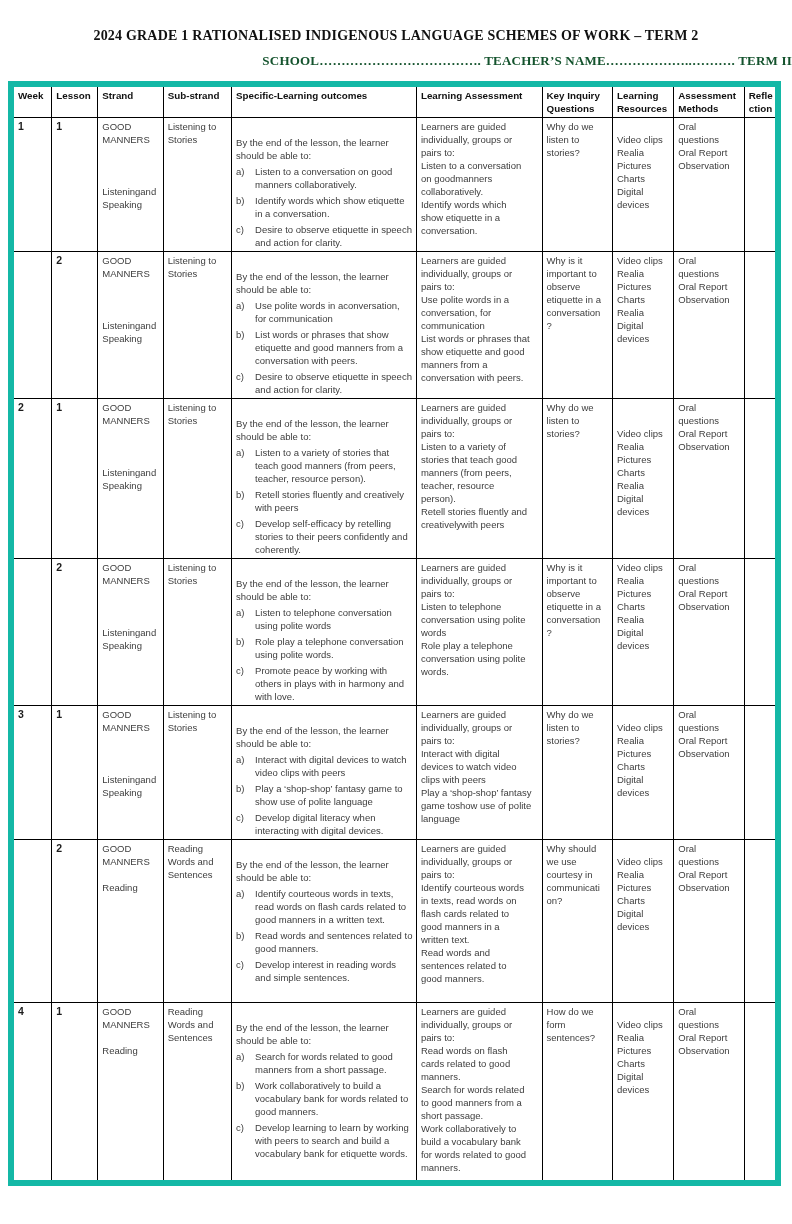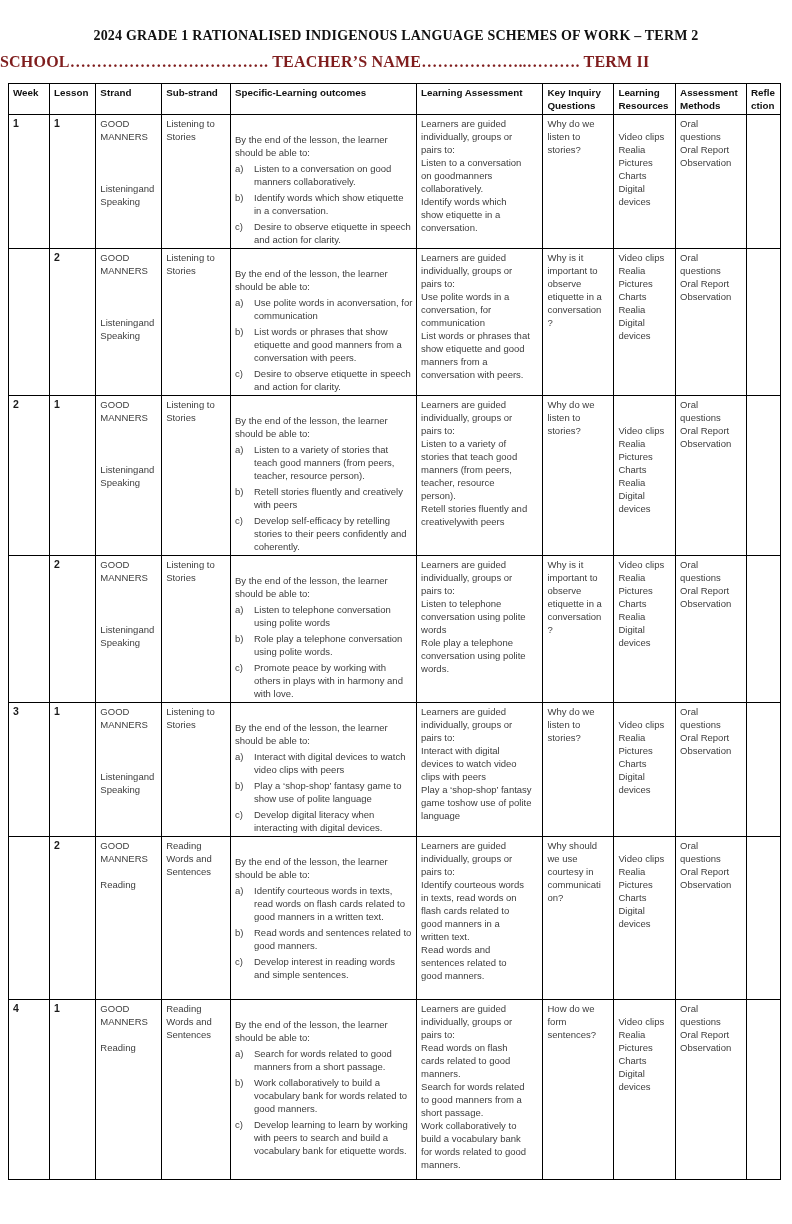--- a/index.html
+++ b/index.html
@@ -1,23 +1,23 @@
 <!DOCTYPE html>
 <html><head>
 <meta charset="utf-8">
 <style>
   html,body{margin:0;padding:0;background:#ffffff;}
   .page{position:relative;width:792px;height:1224px;background:#fff;overflow:hidden;
         font-family:"Liberation Sans",sans-serif;color:#3d3d3d;}
   .doc-title{font-family:"Liberation Serif",serif;font-weight:bold;color:#111;
              text-align:center;font-size:14px;padding-top:28px;letter-spacing:.2px;}
-  .doc-subtitle{font-family:"Liberation Serif",serif;font-weight:bold;color:#7f1d1d;
-                text-align:left;font-size:16px;margin-top:9px;letter-spacing:.2px;}
+  .doc-subtitle{font-family:"Liberation Serif",serif;font-weight:bold;color:#14532d;
+                text-align:right;font-size:13px;margin-top:9px;letter-spacing:.2px;}
   table.sow{border-collapse:collapse;table-layout:fixed;width:773px;margin:12px 0 0 8px;
-            border:1px solid #14b8a6;padding-left:20px;}
+            border:6px solid #14b8a6;padding-left:20px;}
   .sow th,.sow td{border:1px solid #000;vertical-align:top;padding:2px 3px 2px 4px;
                   font-size:9.5px;line-height:13px;overflow:hidden;}
   .sow th{font-weight:bold;color:#111;text-align:left;font-size:9.8px;}
   .pre{white-space:pre-line;}
   .c-week{width:40px;} .c-lesson{width:45px;} .c-strand{width:64px;} .c-sub{width:67px;}
   .c-out{width:181px;} .c-exp{width:123px;} .c-kiq{width:69px;} .c-res{width:60px;}
   .c-ass{width:69px;} .c-ref{width:33px;}
   td.num{font-weight:bold;color:#1c1c1c;font-size:10.5px;}
   tr.hr{height:30px;}
   tr.r1{height:132px;} tr.r2{height:134px;} tr.r3{height:149px;} tr.r4{height:135px;}

